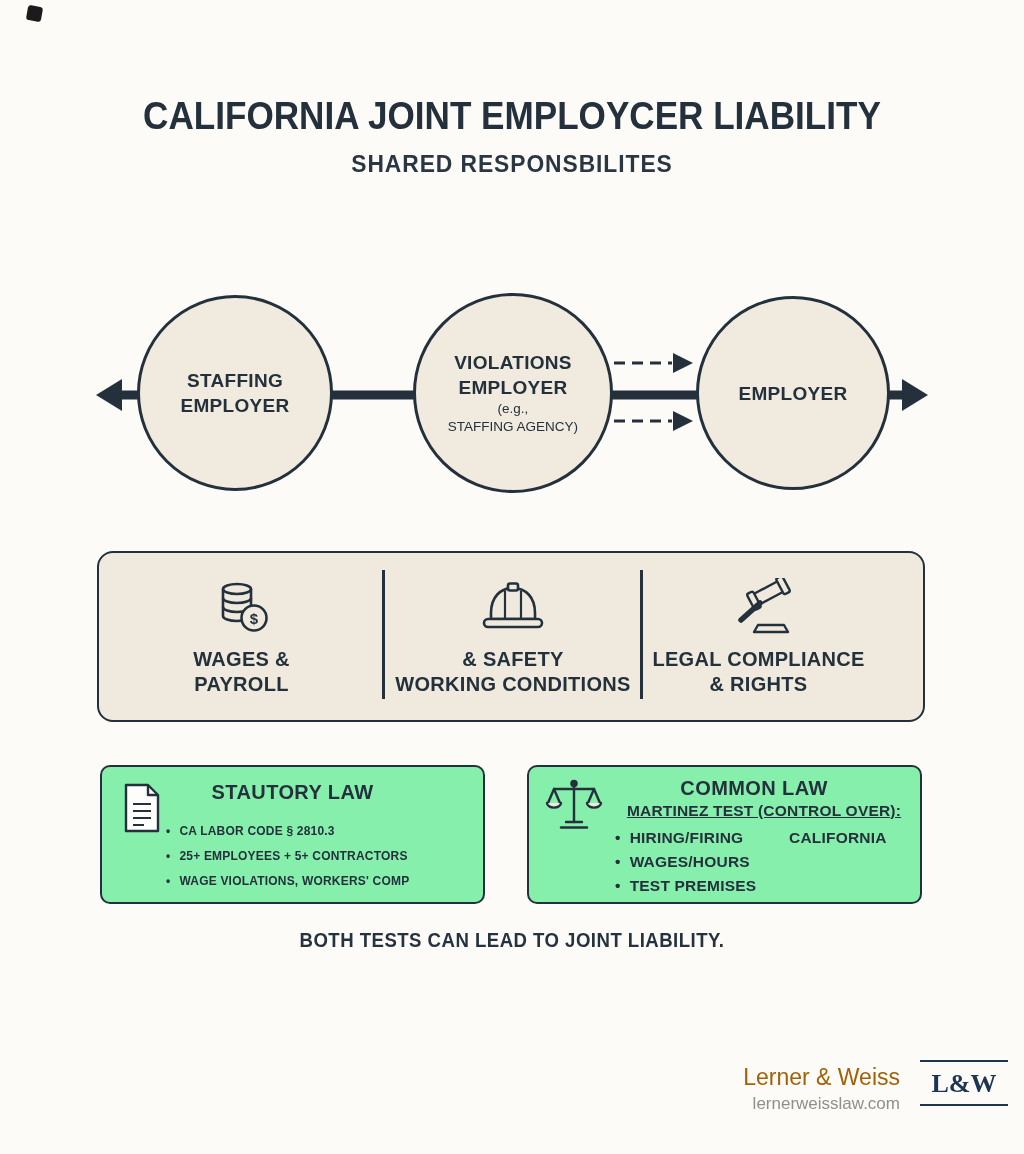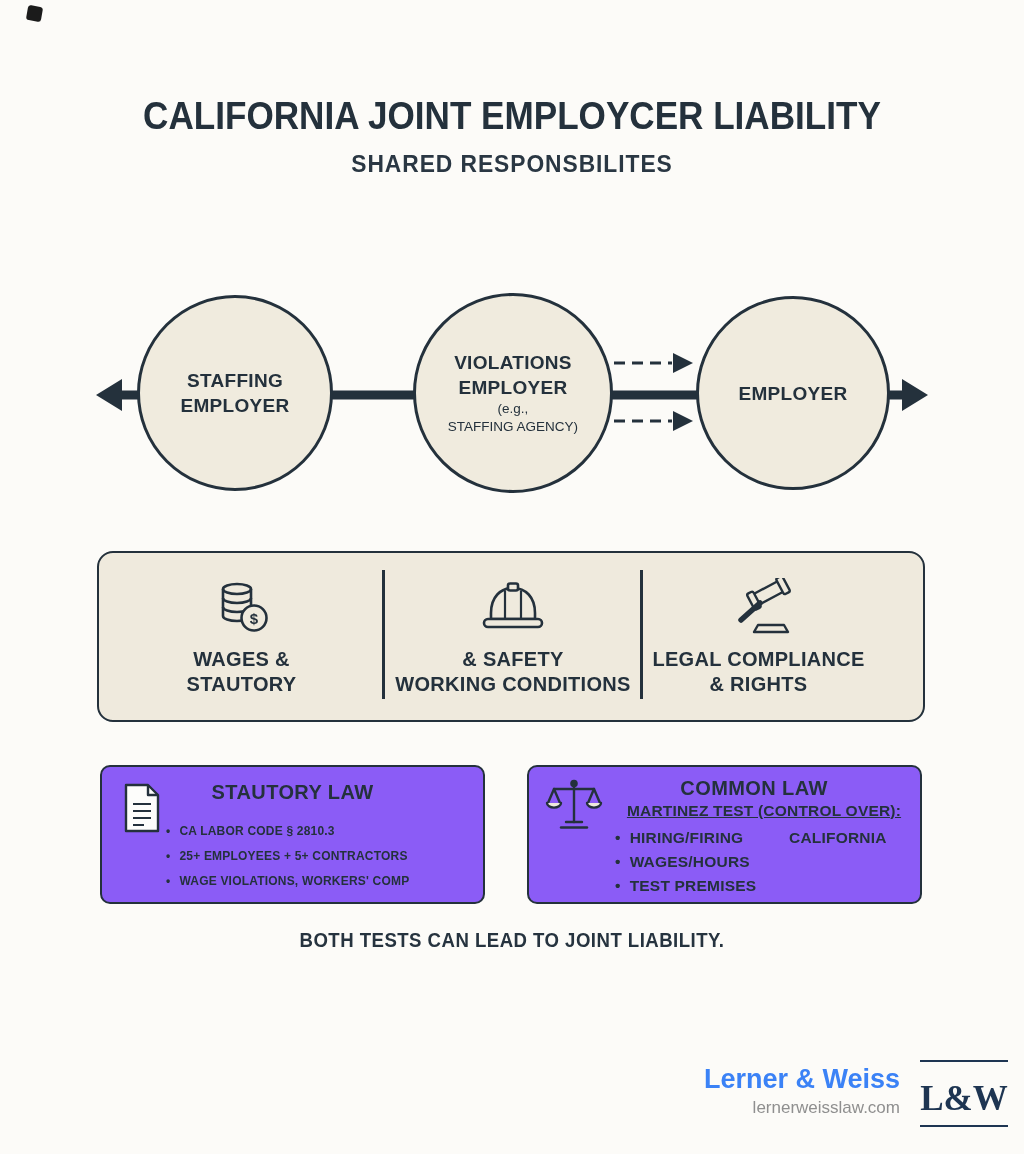--- a/index.html
+++ b/index.html
@@ -49,21 +49,21 @@
     display: flex;
   }
   .v-divider { position: absolute; width: 2.5px; background: #24313c; top: 17px; height: 129px; }
   .v-divider.d1 { left: 283px; }
   .v-divider.d2 { left: 541px; }
   .resp-col { display: flex; flex-direction: column; align-items: center; padding-top: 22px; }
   .resp-col.c1 { width: 285px; } .resp-col.c2 { width: 258px; } .resp-col.c3 { width: 233px; }
   .icon-slot { height: 64px; display: flex; align-items: center; justify-content: center; }
   .resp-label { margin-top: 8px; font-size: 20px; font-weight: 700; text-align: center; line-height: 25px; letter-spacing: .3px; }
   .law-box {
-    position: absolute; background: #8b5cf6;
+    position: absolute; background: #86efac;
     border: 2.5px solid #24313c; border-radius: 10px;
   }
   .statutory { left: 100px; top: 765px; width: 385px; height: 139px; }
   .common    { left: 527px; top: 765px; width: 395px; height: 139px; padding-left: 20px; }
   .law-title {
     position: absolute; left: 0; top: 14px; width: 100%;
     text-align: center; font-size: 20px; font-weight: 700; letter-spacing: .4px;
   }
   .doc-icon    { position: absolute; left: 20px; top: 16px; }
   .scales-wrap { position: absolute; left: 16px; top: 11px; }
@@ -82,28 +82,28 @@
   .side-item {
     position: absolute; left: 260px; top: 59px;
     font-size: 15.5px; font-weight: 600; line-height: 24px; letter-spacing: .2px;
   }
   .conclusion {
     position: absolute; top: 929px; left: 0; width: 1024px;
     text-align: center; font-size: 20px; font-weight: 600; letter-spacing: .5px;
     transform: scaleX(.93); color: #26333f;
   }
   .brand { position: absolute; top: 1064px; right: 124px; text-align: right; }
-  .brand-name { font-size: 27px; font-weight: 700; color: #3b82f6; }
+  .brand-name { font-size: 23px; font-weight: 400; color: #a16207; }
   .brand-site { font-size: 17px; color: #8f8f8f; margin-top: 3px; }
   .logo {
     position: absolute; top: 1060px; right: 16px; width: 88px;
     text-align: center; font-family: "Liberation Serif", serif;
-    font-weight: 700; font-size: 35px; color: #1e3552;
+    font-weight: 700; font-size: 26px; color: #1e3552;
     border-top: 2.5px solid #1e3552; border-bottom: 2.5px solid #1e3552;
-    padding: 13px 0 3px; line-height: 1.35;
+    padding: 4px 0 3px; line-height: 1.35;
   }
 </style>
 </head>
 <body>
 
 <div id="canvas">
 
   <div class="corner-mark"></div>
 
   <div class="title">CALIFORNIA JOINT EMPLOYCER LIABILITY</div>
@@ -149,21 +149,21 @@
             <path d="M10 10 v9 c0 2.8 6.3 5 14 5 s14 -2.2 14 -5 v-9" fill="none"></path>
             <path d="M10 19 v9 c0 2.8 6.3 5 14 5 s14 -2.2 14 -5 v-9" fill="none"></path>
             <path d="M10 28 v9 c0 2.8 6.3 5 14 5 s14 -2.2 14 -5 v-9" fill="none"></path>
             <circle cx="41" cy="39" r="12.5"></circle>
           </g>
           <text x="41" y="44.5" text-anchor="middle" font-size="15" font-weight="bold" fill="#24313c" font-family="Liberation Sans, sans-serif">$</text>
         </svg>
       </div>
       <div class="resp-label">
         <div>WAGES &amp;</div>
-        <div>STAUTORY</div>
+        <div>PAYROLL</div>
       </div>
     </div>
 
     <div class="resp-col c2">
       <div class="icon-slot">
         <svg width="64" height="52" viewBox="0 0 64 52">
           <g fill="#efeadd" stroke="#24313c" stroke-width="2.6" stroke-linejoin="round">
             <path d="M10 38 v-6 C10 16 19.5 7 32 7 s22 9 22 25 v6 z"></path>
             <path d="M24 9.5 V37 M40 9.5 V37" fill="none" stroke-width="2.2"></path>
             <rect x="27" y="2.5" width="10" height="7" rx="2"></rect>

